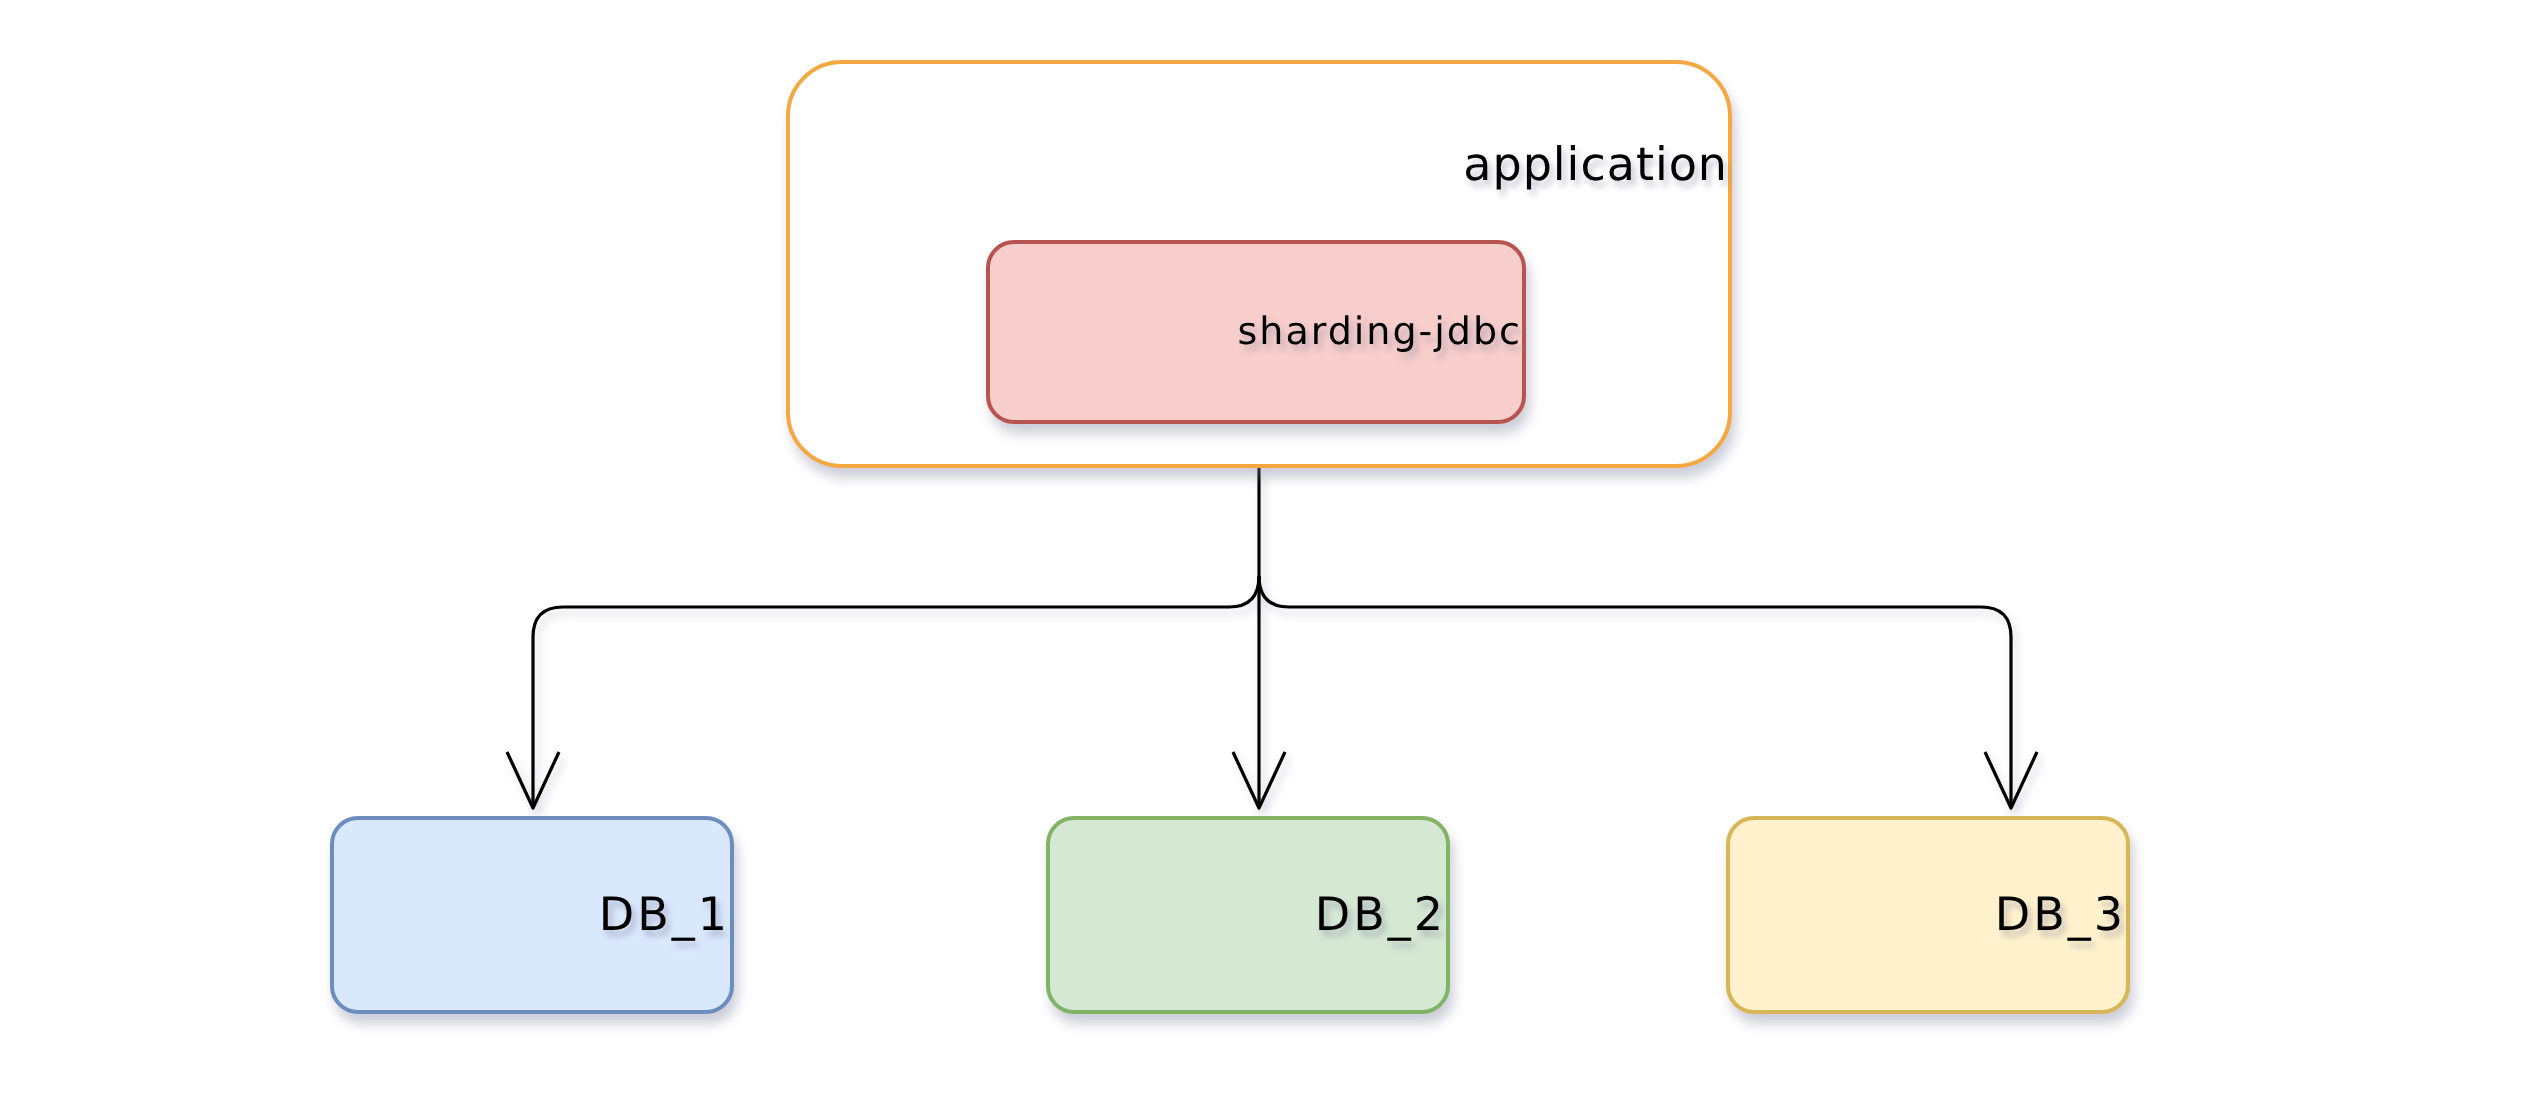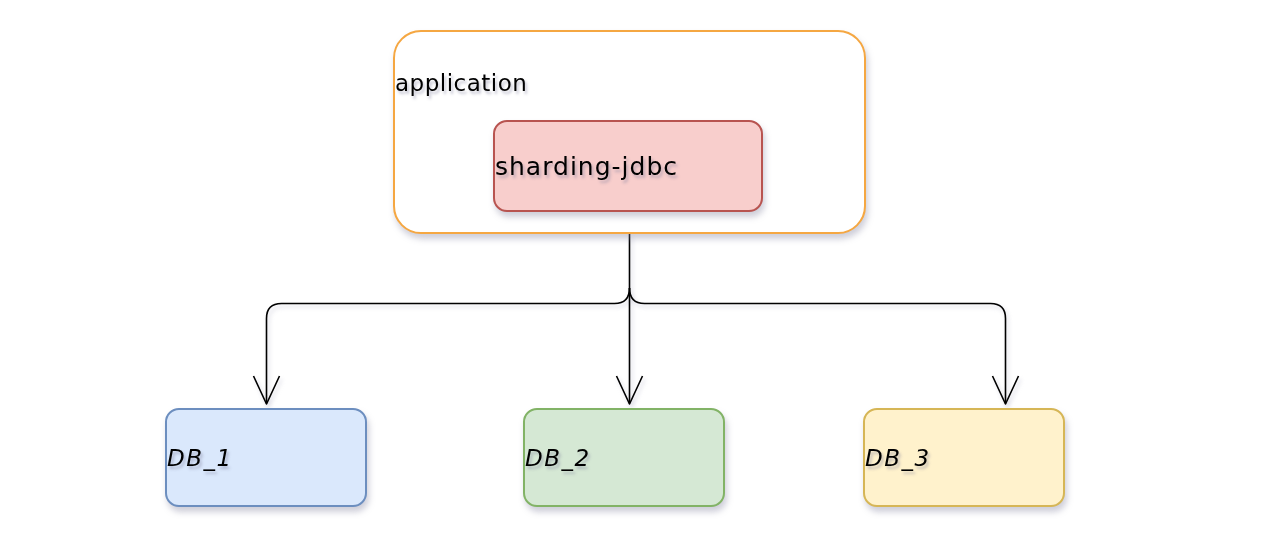--- a/index.html
+++ b/index.html
@@ -29,21 +29,21 @@
     stroke-width: 1.6;
     stroke-linecap: butt;
     stroke-linejoin: round;
   }
   
   .node {
     position: absolute;
     box-sizing: border-box;
     display: flex;
     align-items: center;
-    justify-content: flex-start;
+    justify-content: flex-end;
     color: var(--c-text, #000000);
     box-shadow: 2px 5px 6px rgba(125,125,155,0.38);
   }
   .node-label {
     text-shadow: 2px 3px 3px rgba(125,125,155,0.45);
     white-space: nowrap;
   }
   .app-container {
     left: 393px; top: 30px;
     width: 473px; height: 204px;
@@ -56,30 +56,29 @@
     margin-top: 38px;
     font-size: 23px;
     letter-spacing: 0.5px;
   }
   .sharding-box {
     left: 98px; top: 88px;
     width: 270px; height: 92px;
     background: var(--c-sharding-fill, #f8cecc);
     border: 2px solid var(--c-sharding-border, #b85450);
     border-radius: 14px;
-    font-size: 25px;
+    font-size: 19px;
     letter-spacing: 1px;
   }
   .db-box {
     top: 408px;
     width: 202px; height: 99px;
     border-radius: 14px;
     font-size: 23px;
     letter-spacing: 1.5px;
-    font-style: italic;
   }
   .db-1 {
     left: 165px;
     background: var(--c-db1-fill, #dae8fc);
     border: 2px solid var(--c-db1-border, #6c8ebf);
   }
   .db-2 {
     left: 523px;
     background: var(--c-db2-fill, #d5e8d4);
     border: 2px solid var(--c-db2-border, #82b366);

